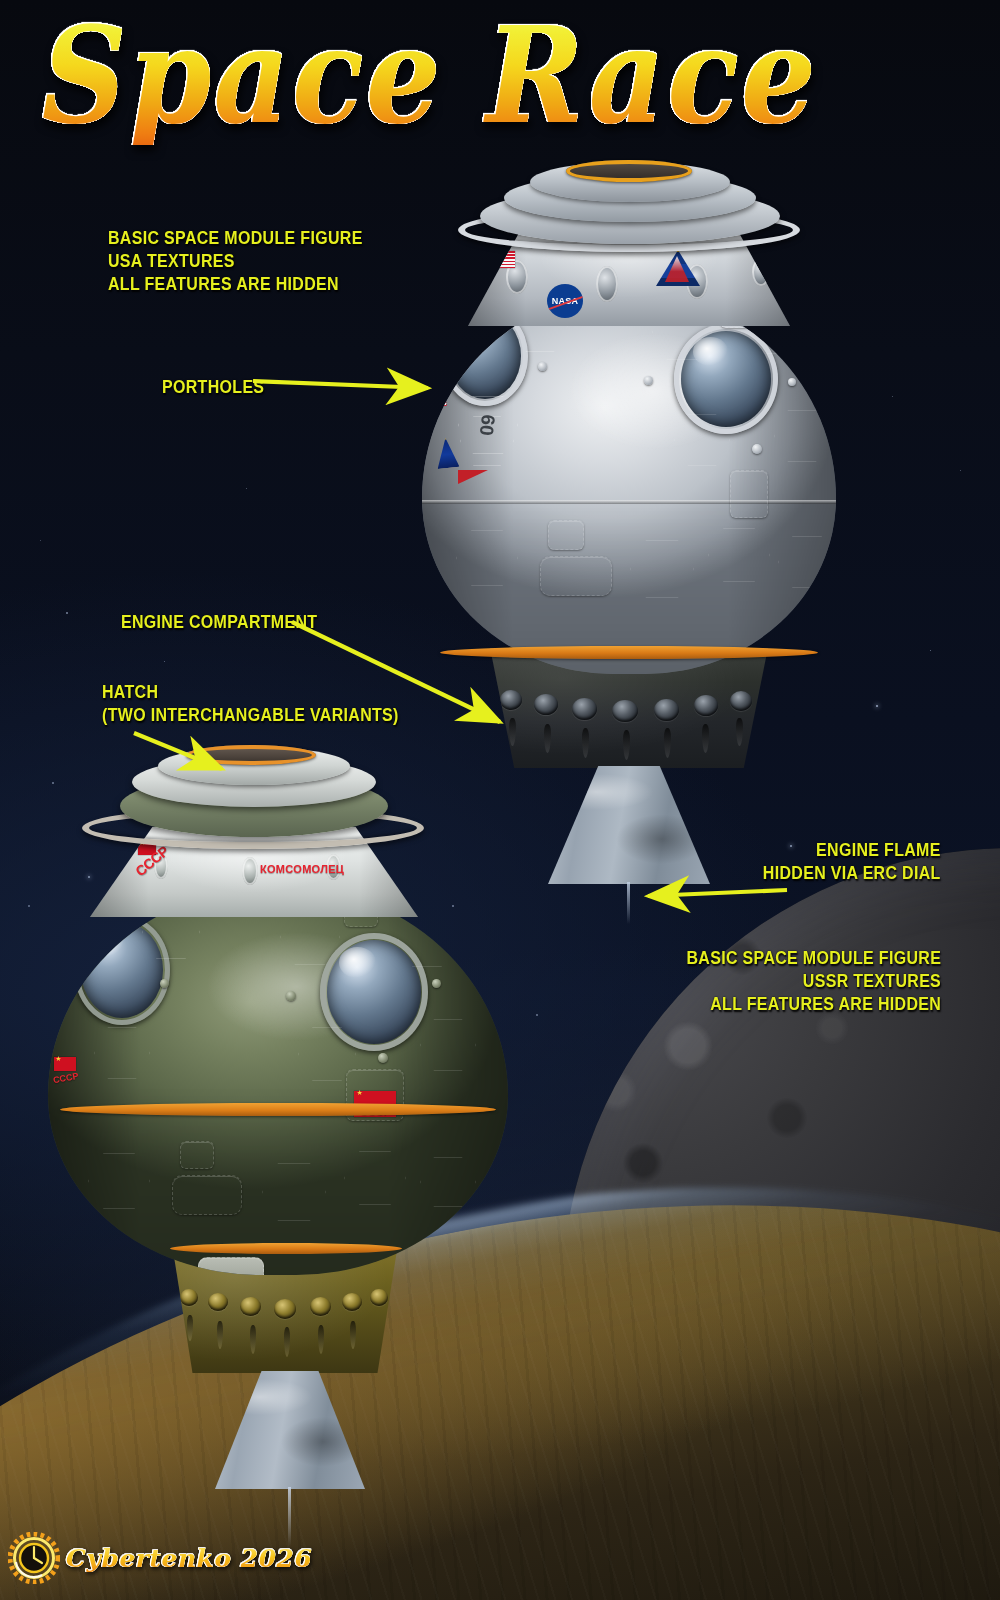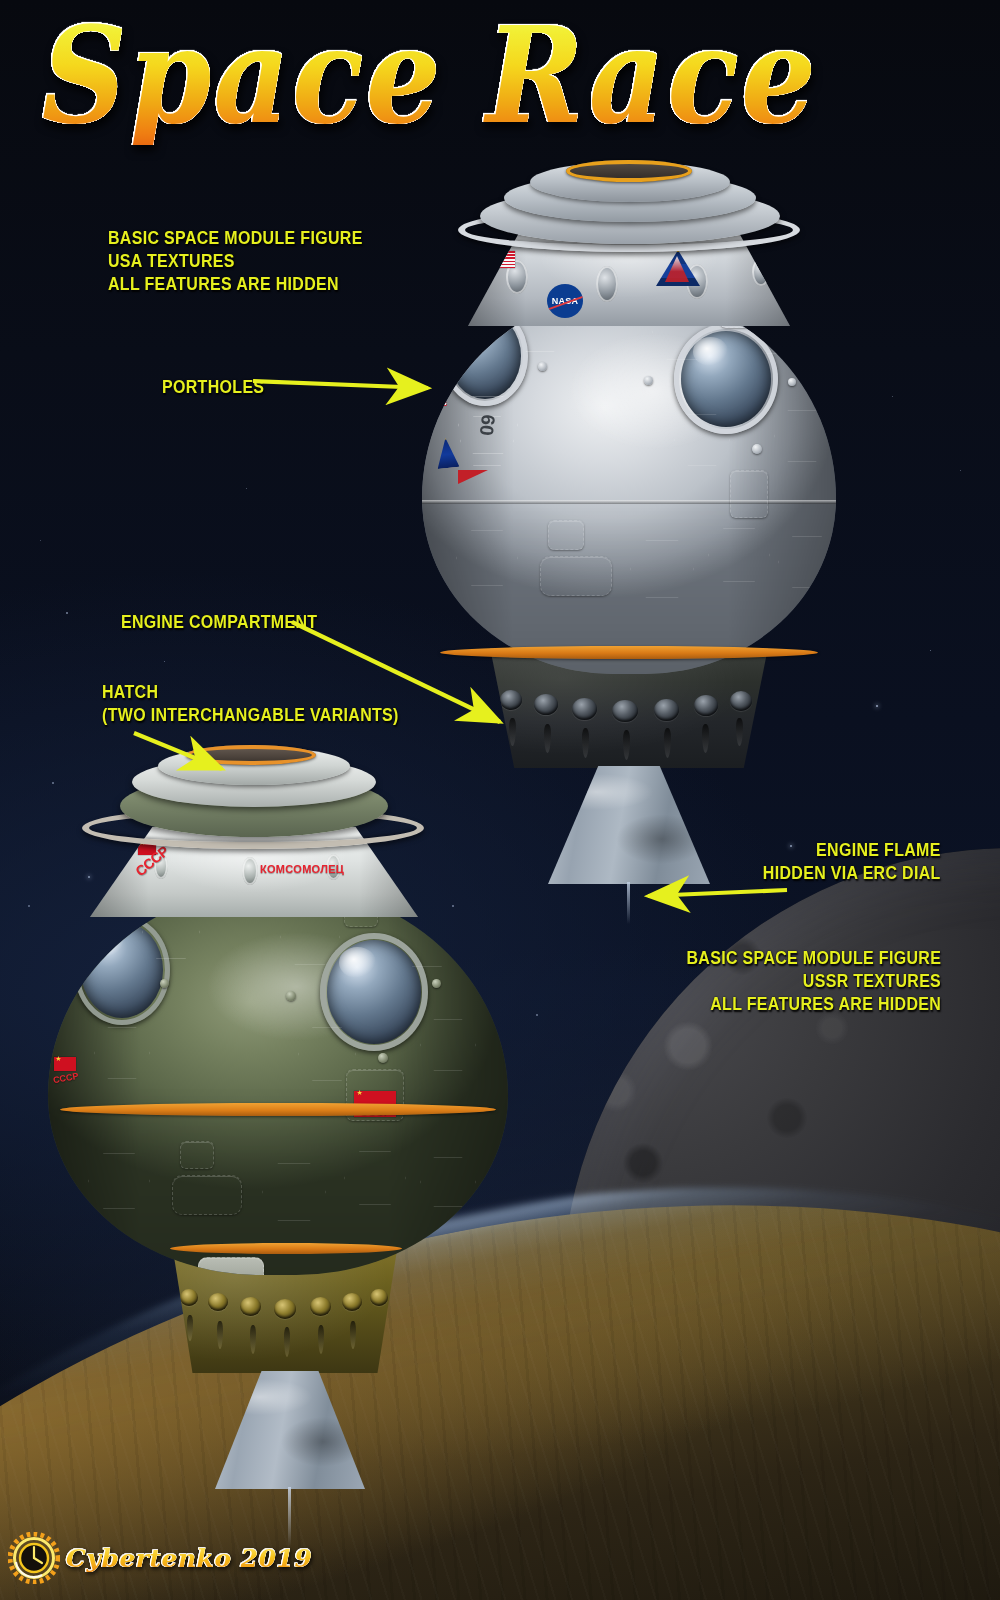--- a/index.html
+++ b/index.html
@@ -642,16 +642,16 @@
         <g>
           <circle cx="26" cy="26" r="24" fill="none" stroke="#f3a01a" stroke-width="5" stroke-dasharray="3.6 3.4"></circle>
           <circle cx="26" cy="26" r="19.5" fill="none" stroke="#fce96c" stroke-width="3"></circle>
           <circle cx="26" cy="26" r="14" fill="#15100a" stroke="#f6c61c" stroke-width="2.4"></circle>
           <line x1="26" y1="26" x2="26" y2="15" stroke="#fde96a" stroke-width="2.2" stroke-linecap="round"></line>
           <line x1="26" y1="26" x2="34" y2="31" stroke="#fde96a" stroke-width="2.2" stroke-linecap="round"></line>
           <path d="M8 30 A18 18 0 0 0 34 43" fill="none" stroke="#ffffff" stroke-width="2" opacity=".85"></path>
         </g>
       </svg>
     </div>
-    <div id="wm-text">Cybertenko 2019</div>
+    <div id="wm-text">Cybertenko 2026</div>
   </div>
 
 </div>
 
 </body></html>

